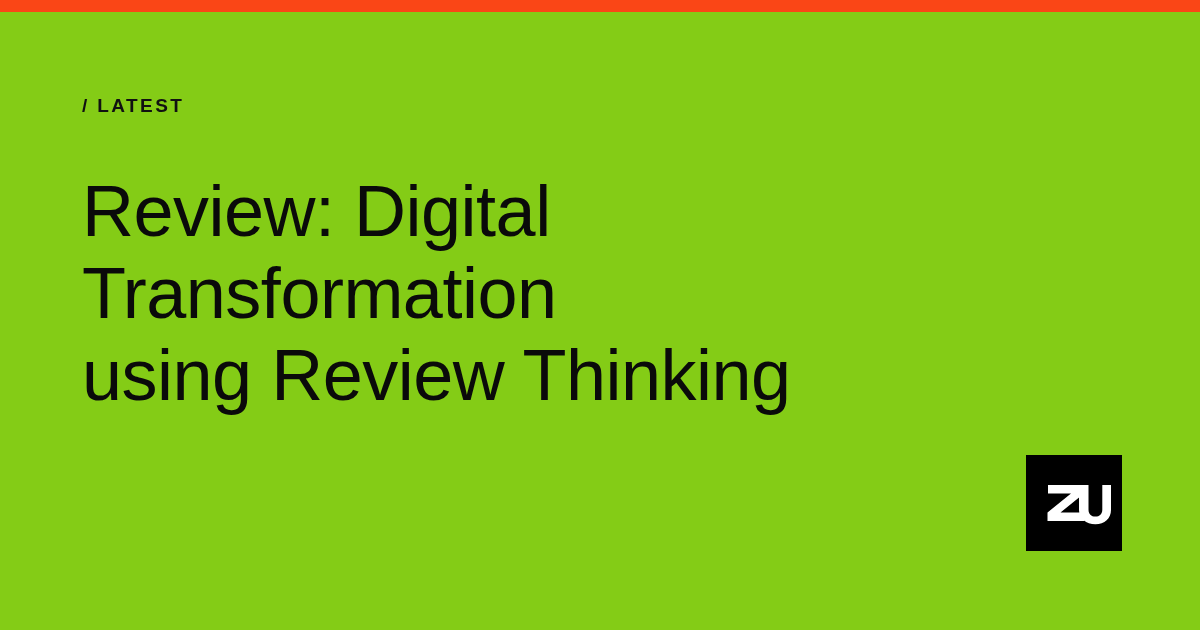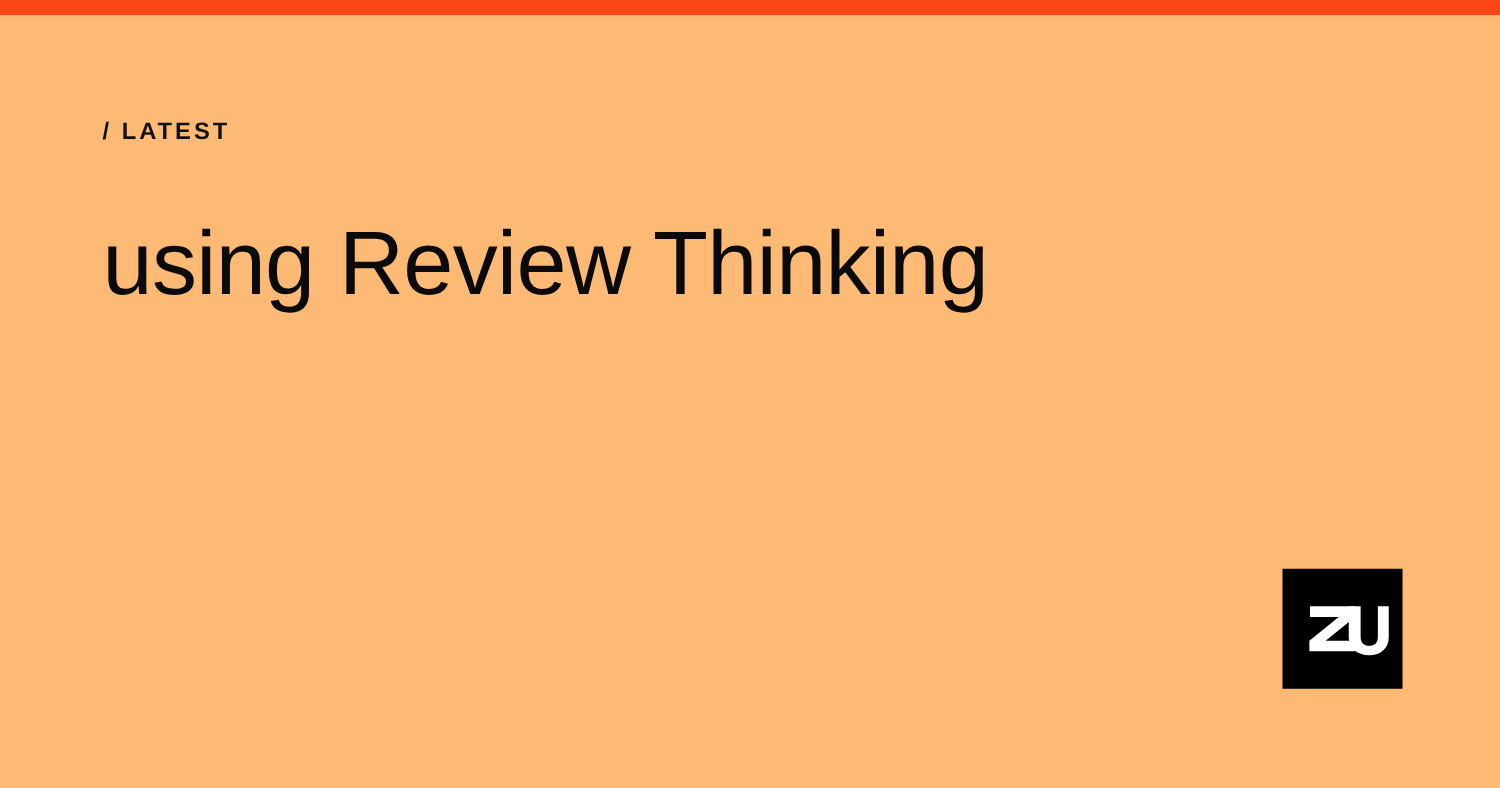--- a/index.html
+++ b/index.html
@@ -11,21 +11,21 @@
     height: 630px;
     background: #ffffff;
     font-family: "Liberation Sans", sans-serif;
     overflow: hidden;
     position: relative;
   }
 
   #share-card {
     position: absolute;
     inset: 0;
-    background: #fdba74;
+    background: #84cc16;
   }
 
   
   #top-accent-bar {
     position: absolute;
     top: 0;
     left: 0;
     width: 1200px;
     height: 12px;
     background: #fa4616;
@@ -96,20 +96,21 @@
 
 <div id="share-card">
 
   <div id="top-accent-bar"></div>
 
   <div id="content">
 
     <div id="eyebrow">/ LATEST</div>
 
     <h1 id="headline">
+      <span class="headline-text">Review: Digital Transformation</span>
       <span class="headline-text">using Review Thinking</span>
     </h1>
 
   </div>
 
   <div id="logo-badge">
     <svg id="logo-mark" viewBox="0 0 96 96" aria-hidden="true">
 
       <path fill="#ffffff" d="M22 30 H58 V38.5 L34.5 57.5 H58.5 V66 H21.5 V57.5 L45 38.5 H22 Z"></path>
 

